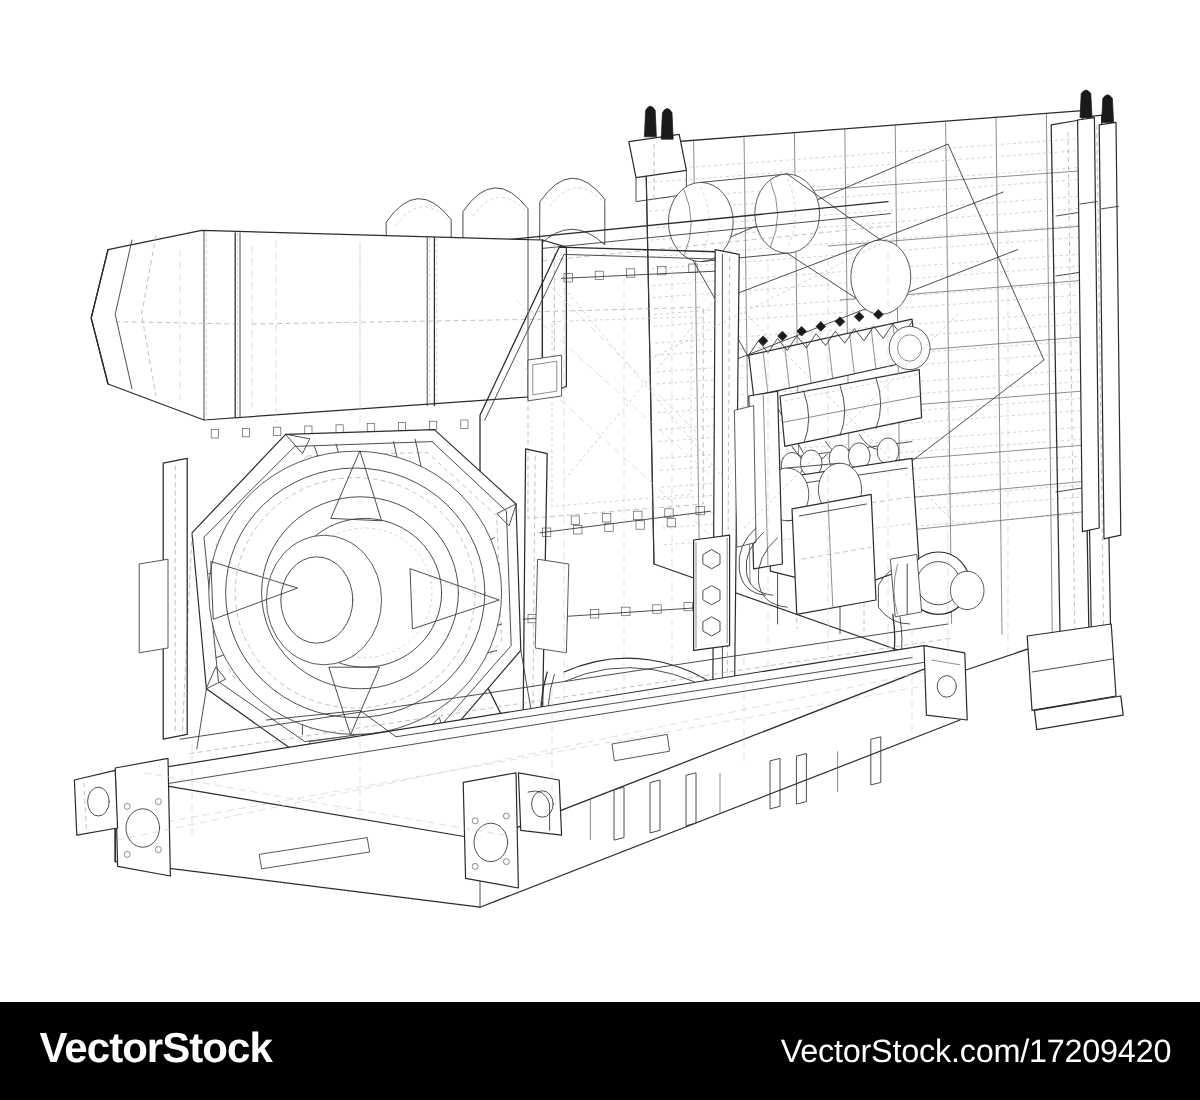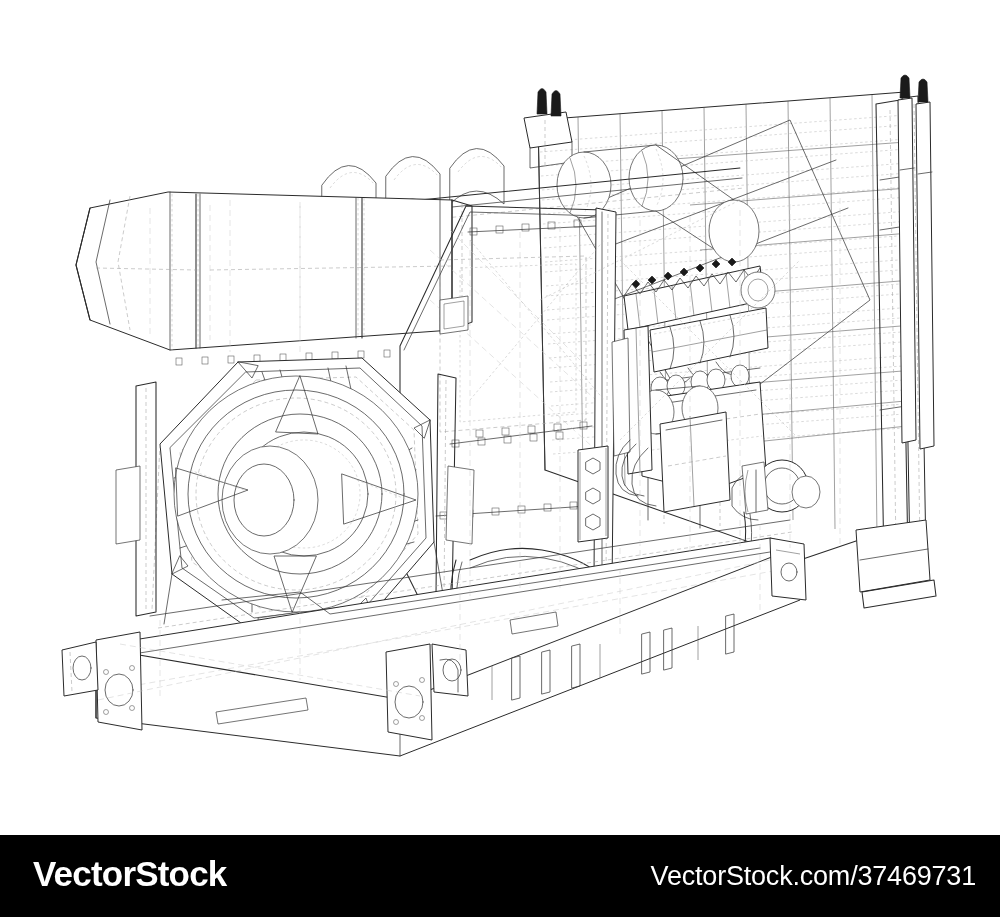--- a/index.html
+++ b/index.html
@@ -542,16 +542,16 @@
       <path d="M620,260 L800,440"></path>
       <path d="M620,440 L800,260"></path>
       <path d="M540,300 L740,200"></path>
     </g>
 
   </svg>
   </div>
 
   <div id="footer">
     <div id="brand">VectorStock</div>
-    <div id="wm-url">VectorStock.com/37469731</div>
+    <div id="wm-url">VectorStock.com/17209420</div>
   </div>
 
 </div>
 
 </body></html>

